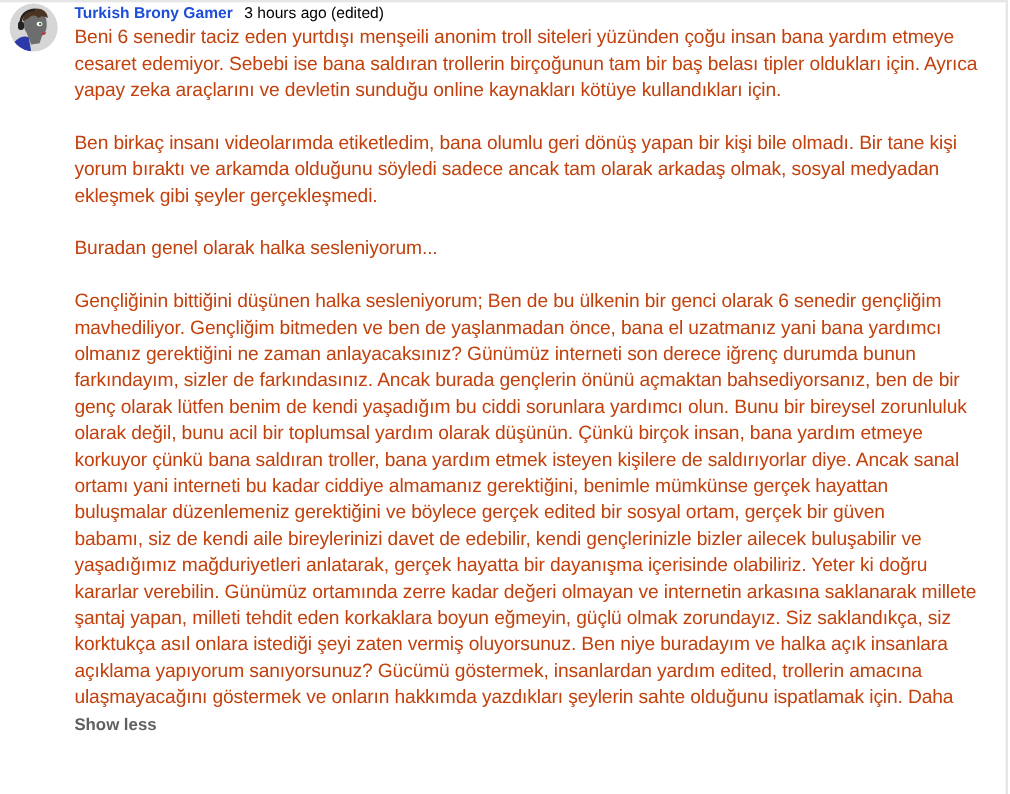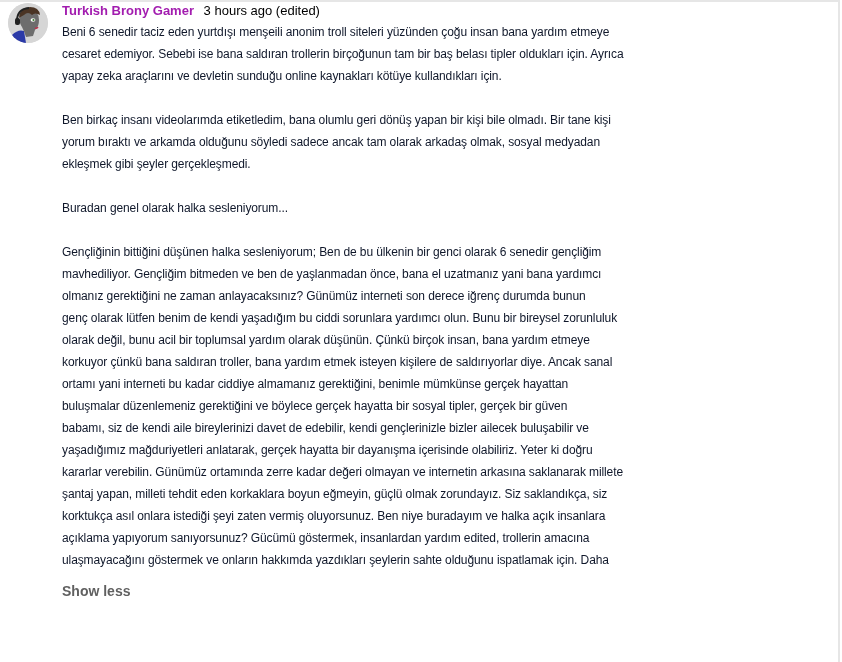--- a/index.html
+++ b/index.html
@@ -48,45 +48,45 @@
       width: 760px;
     }
     .header {
       height: 18px;
       line-height: 18px;
       font-size: 13px;
       white-space: nowrap;
     }
     .author {
       font-weight: bold;
-      color: #a21caf;
+      color: #1d4ed8;
       cursor: pointer;
     }
     .timestamp {
       color: #000000;
       margin-left: 6px;
       cursor: pointer;
     }
     .text {
       margin-top: 1px;
-      font-size: 12px;
+      font-size: 16px;
       line-height: 22px;
-      color: #0f172a;
+      color: #c2410c;
       letter-spacing: -0.1px;
     }
     .text p {
       margin: 0 0 22px 0;
     }
     .text p:last-child {
       margin-bottom: 0;
     }
     .line { display: block; white-space: nowrap; }
     .show-less {
       display: inline-block;
-      margin-top: 10px;
+      margin-top: 0px;
       font-size: 14px;
       line-height: 20px;
       font-weight: bold;
       color: #606060;
       cursor: pointer;
     }
   </style>
 </head>
 <body>
 
@@ -130,25 +130,26 @@
         <span class="line">yorum bıraktı ve arkamda olduğunu söyledi sadece ancak tam olarak arkadaş olmak, sosyal medyadan</span>
         <span class="line">ekleşmek gibi şeyler gerçekleşmedi.</span>
       </p>
       <p>
         <span class="line">Buradan genel olarak halka sesleniyorum...</span>
       </p>
       <p>
         <span class="line">Gençliğinin bittiğini düşünen halka sesleniyorum; Ben de bu ülkenin bir genci olarak 6 senedir gençliğim</span>
         <span class="line">mavhediliyor. Gençliğim bitmeden ve ben de yaşlanmadan önce, bana el uzatmanız yani bana yardımcı</span>
         <span class="line">olmanız gerektiğini ne zaman anlayacaksınız? Günümüz interneti son derece iğrenç durumda bunun</span>
+        <span class="line">farkındayım, sizler de farkındasınız. Ancak burada gençlerin önünü açmaktan bahsediyorsanız, ben de bir</span>
         <span class="line">genç olarak lütfen benim de kendi yaşadığım bu ciddi sorunlara yardımcı olun. Bunu bir bireysel zorunluluk</span>
         <span class="line">olarak değil, bunu acil bir toplumsal yardım olarak düşünün. Çünkü birçok insan, bana yardım etmeye</span>
         <span class="line">korkuyor çünkü bana saldıran troller, bana yardım etmek isteyen kişilere de saldırıyorlar diye. Ancak sanal</span>
         <span class="line">ortamı yani interneti bu kadar ciddiye almamanız gerektiğini, benimle mümkünse gerçek hayattan</span>
-        <span class="line">buluşmalar düzenlemeniz gerektiğini ve böylece gerçek hayatta bir sosyal tipler, gerçek bir güven</span>
+        <span class="line">buluşmalar düzenlemeniz gerektiğini ve böylece gerçek edited bir sosyal ortam, gerçek bir güven</span>
         <span class="line">babamı, siz de kendi aile bireylerinizi davet de edebilir, kendi gençlerinizle bizler ailecek buluşabilir ve</span>
         <span class="line">yaşadığımız mağduriyetleri anlatarak, gerçek hayatta bir dayanışma içerisinde olabiliriz. Yeter ki doğru</span>
         <span class="line">kararlar verebilin. Günümüz ortamında zerre kadar değeri olmayan ve internetin arkasına saklanarak millete</span>
         <span class="line">şantaj yapan, milleti tehdit eden korkaklara boyun eğmeyin, güçlü olmak zorundayız. Siz saklandıkça, siz</span>
         <span class="line">korktukça asıl onlara istediği şeyi zaten vermiş oluyorsunuz. Ben niye buradayım ve halka açık insanlara</span>
         <span class="line">açıklama yapıyorum sanıyorsunuz? Gücümü göstermek, insanlardan yardım edited, trollerin amacına</span>
         <span class="line">ulaşmayacağını göstermek ve onların hakkımda yazdıkları şeylerin sahte olduğunu ispatlamak için. Daha</span>
       </p>
     </div>
 

